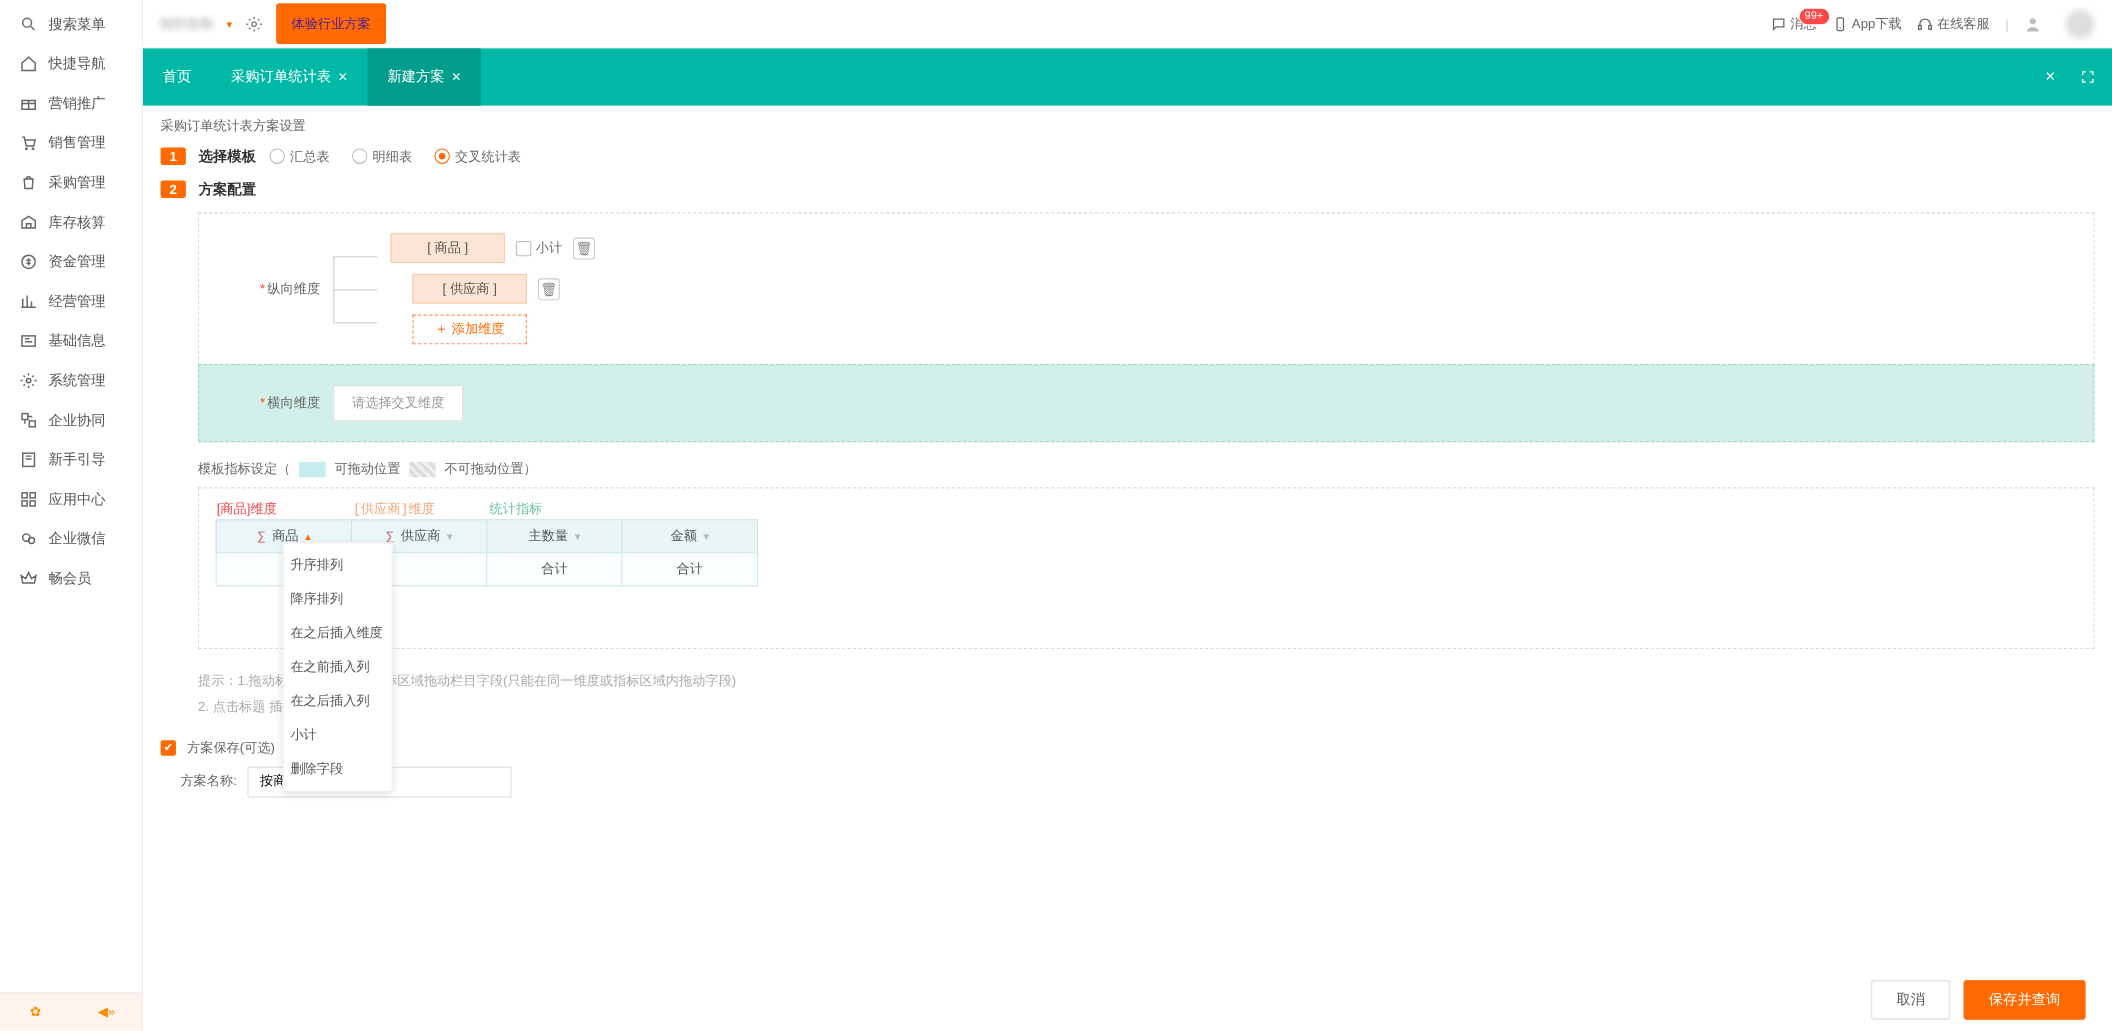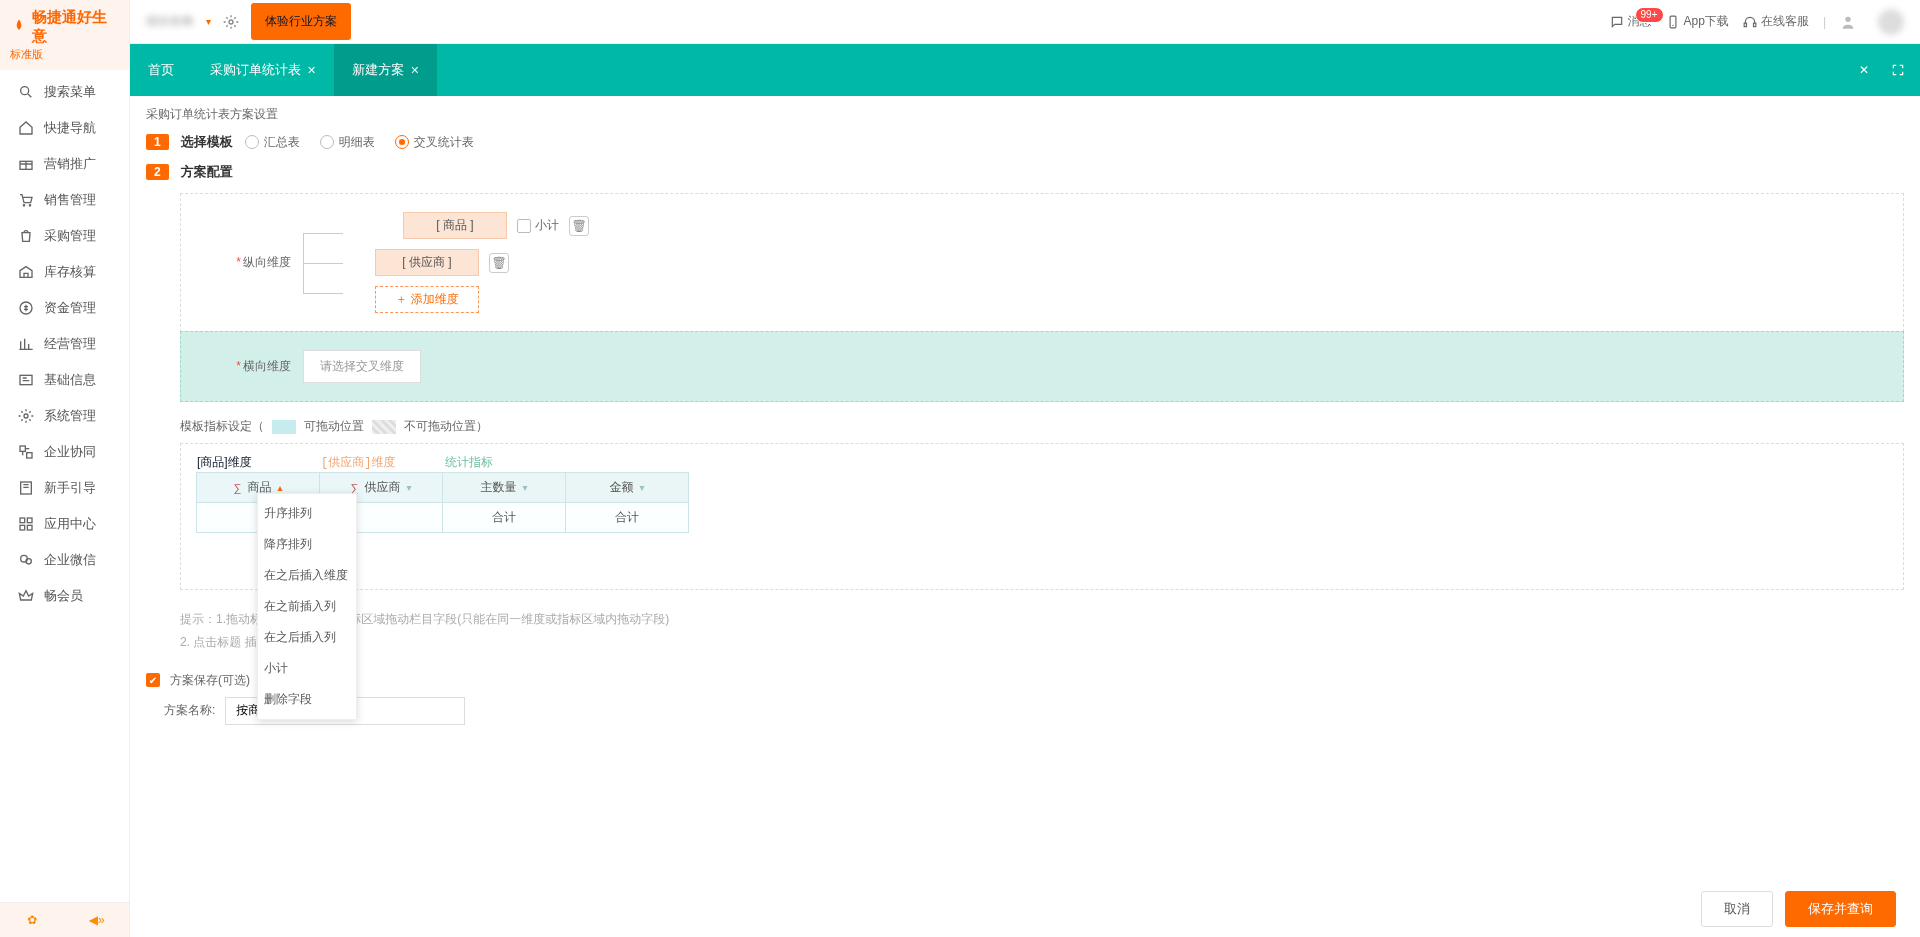--- a/index.html
+++ b/index.html
@@ -18,21 +18,21 @@
 .sidebar-footer-btn { flex: 1; text-align: center; padding: 10px 0; color: #ff8c00; cursor: pointer; }
 
 
 .main { flex: 1; display: flex; flex-direction: column; min-width: 0; }
 
 
 .header { height: 44px; display: flex; align-items: center; padding: 0 16px; gap: 12px; border-bottom: 1px solid #eee; }
 .org-select { color: #999; cursor: pointer; display: flex; align-items: center; gap: 6px; filter: blur(3px); }
 .caret-down { color: #ff6600; font-size: 10px; }
 .gear { color: #888; cursor: pointer; }
-.trial-btn { background: #ff6a00; color: #0f172a; padding: 10px 14px; border-radius: 3px; cursor: pointer; font-size: 12px; }
+.trial-btn { background: #ff6a00; color: #4c1d95; padding: 10px 14px; border-radius: 3px; cursor: pointer; font-size: 12px; }
 .header-spacer { flex: 1; }
 .header-right { display: flex; align-items: center; gap: 14px; color: #666; }
 .hr-item { display: flex; align-items: center; gap: 4px; cursor: pointer; position: relative; }
 .badge { position: absolute; top: -6px; right: -12px; background: #ff4848; color: #fff; border-radius: 10px; padding: 0 5px; font-size: 10px; line-height: 14px; border: 1px solid #fff; }
 .avatar { width: 26px; height: 26px; border-radius: 50%; background: #ddd; margin-left: 8px; filter: blur(3px); }
 
 
 .tabs-bar { background: #00b8a6; height: 52px; display: flex; align-items: stretch; color: #fff; position: relative; }
 .tab { padding: 0 18px; display: flex; align-items: center; gap: 6px; cursor: pointer; font-size: 13px; }
 .tab.active { background: #009c8c; }
@@ -64,40 +64,40 @@
 
 .tree-wrap { display: flex; align-items: center; gap: 12px; }
 .tree-lines { width: 40px; height: 80px; position: relative; }
 .tree-lines::before { content: ""; position: absolute; left: 0; top: 10px; bottom: 10px; width: 1px; background: #ccc; }
 .tree-hline { position: absolute; left: 0; width: 40px; height: 1px; background: #ccc; }
 .h1 { top: 10px; }
 .h2 { top: 40px; }
 .h3 { top: 70px; }
 .tree-items { display: flex; flex-direction: column; gap: 10px; }
 .tree-item-row { display: flex; align-items: center; gap: 10px; }
-.chip { background: #fde5d6; border: 1px solid #f7c9aa; padding: 4px 18px; min-width: 104px; text-align: center; color: #555; cursor: move; margin-left: 48px; }
+.chip { background: #fde5d6; border: 1px solid #f7c9aa; padding: 4px 18px; min-width: 104px; text-align: center; color: #555; cursor: move; }
 .chip.sub { min-width: 104px; margin-left: 20px; }
 .add-dim { border: 1px dashed #ff9257; color: #ff6a00; padding: 4px 18px; min-width: 104px; text-align: center; cursor: pointer; background: #fff; margin-left: 20px; }
 .subtotal-cb { display: flex; align-items: center; gap: 4px; color: #666; }
 .cbx { width: 14px; height: 14px; border: 1px solid #bbb; border-radius: 2px; display: inline-block; }
 .del-btn { width: 20px; height: 20px; border: 1px solid #ccc; border-radius: 3px; display: flex; align-items: center; justify-content: center; cursor: pointer; color: #888; font-size: 12px; }
 
 .cross-select { background: #fff; border: 1px solid #ddd; padding: 7px 16px; min-width: 110px; color: #999; cursor: pointer; }
 
 
 .legend-row { display: flex; align-items: center; gap: 8px; margin: 16px 0 8px 34px; color: #666; }
 .legend-sw { width: 24px; height: 14px; }
 .sw-drag { background: #c7ecef; }
 .sw-nodrag { background: repeating-linear-gradient(45deg,#eee,#eee 3px,#ddd 3px,#ddd 6px); }
 
 
 .ind-table-wrap { border: 1px dashed #dcdcdc; margin-left: 34px; padding: 10px 16px 56px 16px; }
 .ind-labels { display: flex; gap: 0; font-size: 12px; margin-bottom: 2px; }
 .ind-labels span { width: 124px; }
-.il-prod { color: #0f172a; }
+.il-prod { color: #ef4444; }
 .il-supp { color: #f0a574; font-family: Liberation Mono, monospace; }
 .il-stat { color: #6ec1a2; }
 .ind-table { display: flex; flex-direction: column; width: 496px; }
 .ind-row { display: flex; }
 .ind-cell { width: 124px; border: 1px solid #cfe4e8; margin-left: -1px; margin-top: -1px; padding: 6px 8px; display: flex; align-items: center; justify-content: center; gap: 6px; background: #eaf6f7; color: #555; font-size: 12px; position: relative; }
 .ind-cell.stat { background: #eaf6f5; }
 .sigma { color: #b55; font-size: 11px; }
 .sort-up { color: #ff6a00; font-size: 10px; }
 .sort-dn { color: #9fbfc4; font-size: 10px; }
 .ind-cell.body { background: #fcffff; font-family: Liberation Mono, monospace; }
@@ -121,31 +121,20 @@
 .btn-primary { background: #ff6a00; color: #fff; border: 1px solid #ff6a00; }
 
 svg { display: block; }
 </style>
 </head>
 <body>
 
 <div class="app">
 
   <aside class="sidebar">
-    <div class="logo-area">
-      <div class="logo-main">
-        <span>
-          <svg width="18" height="18" viewBox="0 0 24 24">
-              <path fill="#ff6600" d="M12 2c4 6 4 10 0 14-4-4-4-8 0-14z"></path>
-            </svg>
-        </span>
-        <span>畅捷通好生意</span>
-      </div>
-      <div class="logo-sub">标准版</div>
-    </div>
     <nav class="sidebar-nav">
       <div class="nav-item">
           <span class="nav-icon">
             <svg width="16" height="16" viewBox="0 0 24 24" fill="none" stroke="currentColor" stroke-width="2">
               <circle cx="10" cy="10" r="6"></circle>
               <path d="M20 20l-5-5"></path>
             </svg>
           </span>
           <span>搜索菜单</span>
         </div>

